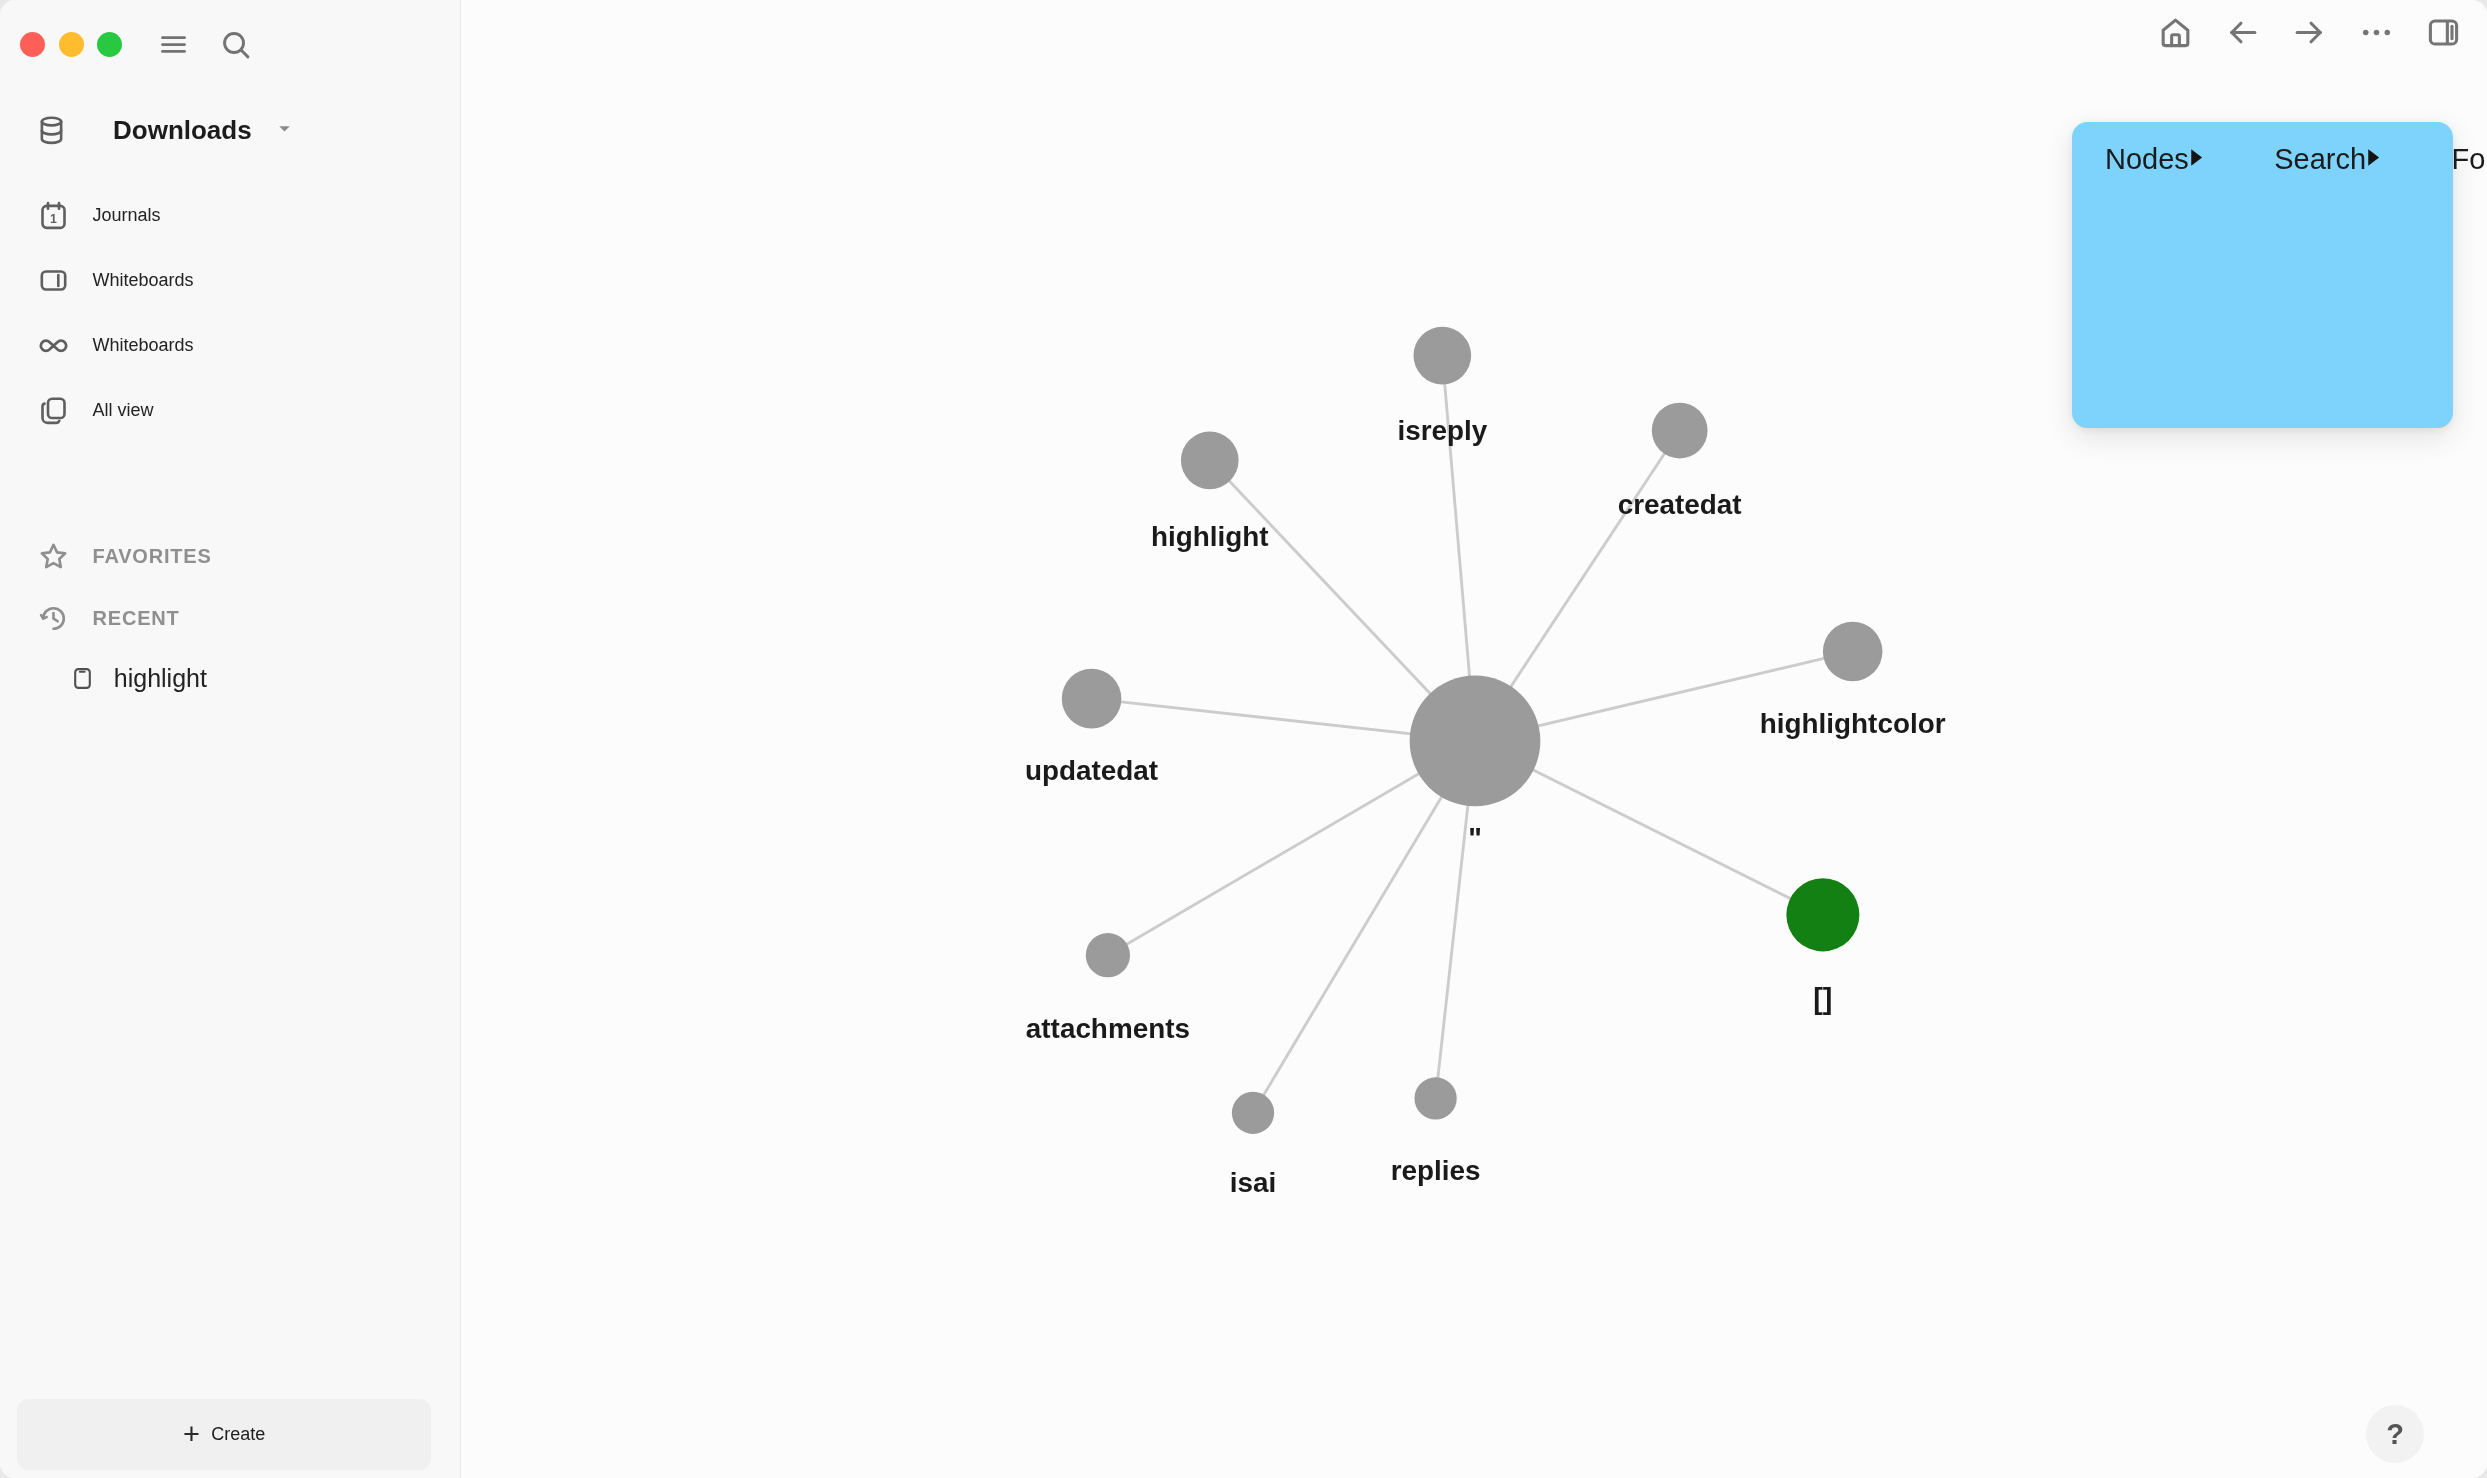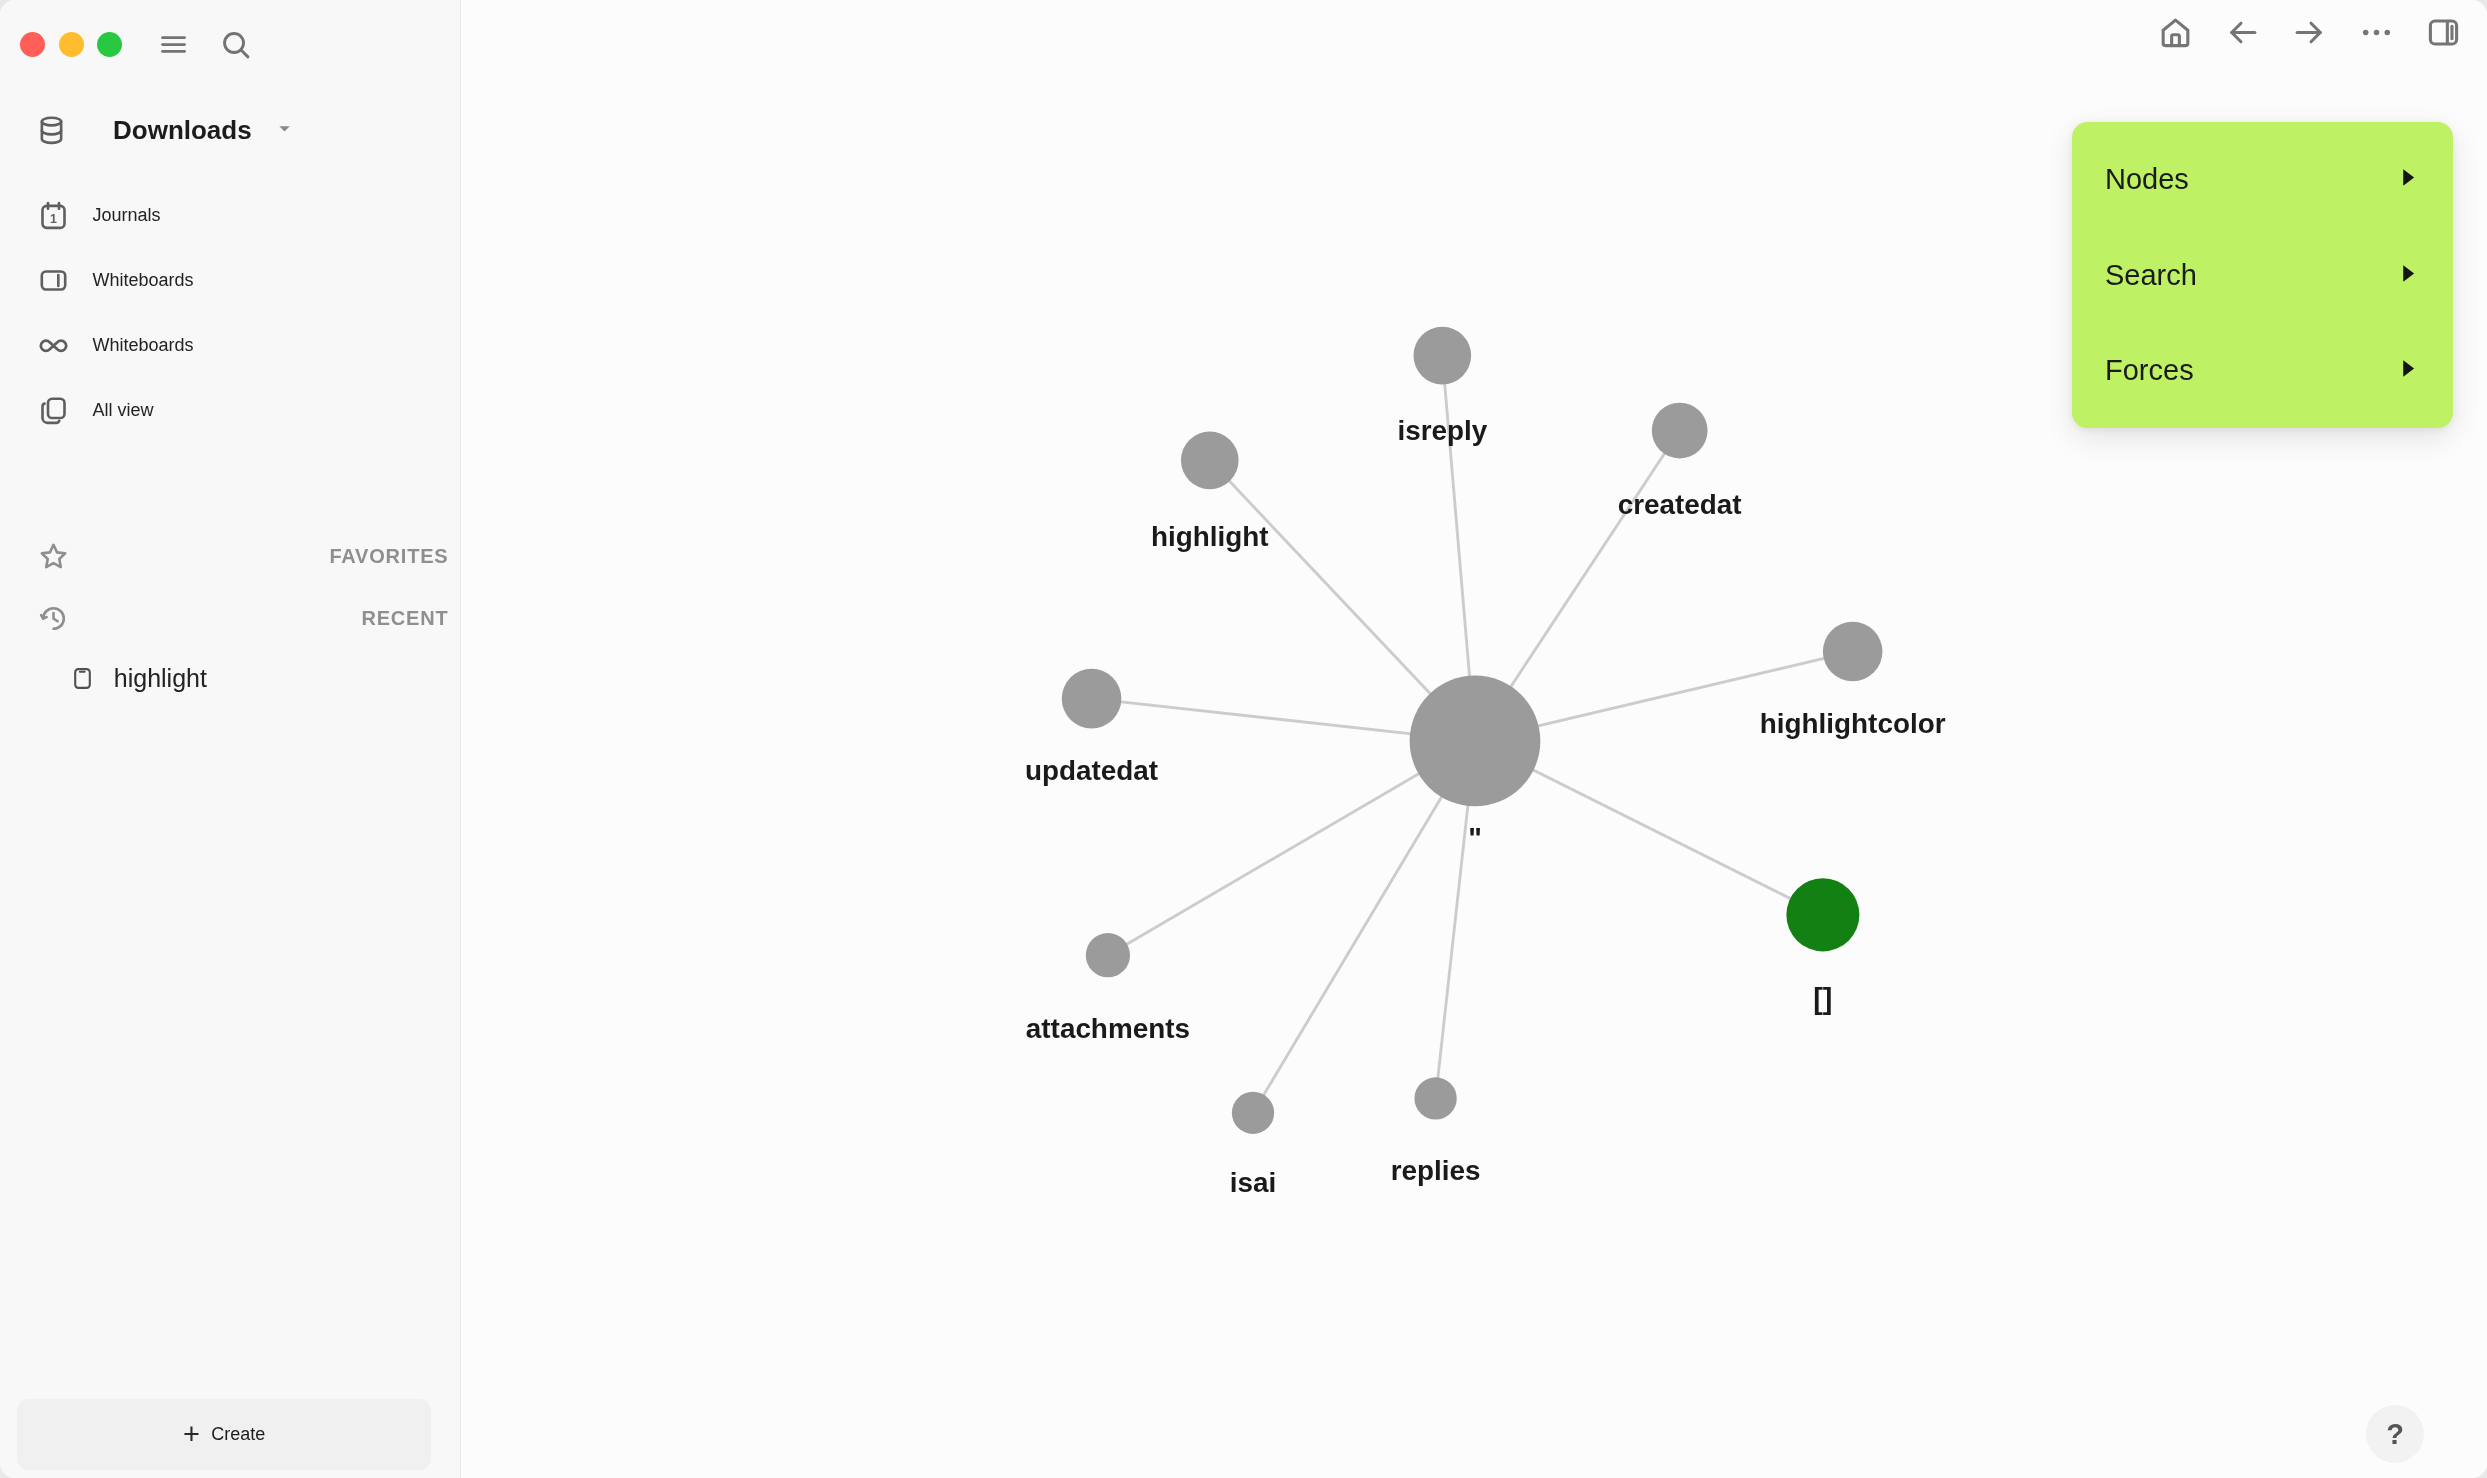--- a/index.html
+++ b/index.html
@@ -17,37 +17,37 @@
   .icn{display:inline-flex;align-items:center;justify-content:center;width:37px;height:37px;flex:none;}
   .icn svg{display:block;}
   .ws-row{position:absolute;top:104px;left:33px;right:19px;height:52px;display:flex;align-items:center;gap:19px;cursor:pointer;}
   .ws-name{font-size:26px;font-weight:700;color:#1c1c1c;margin-left:24px;}
   .ws-caret{margin-left:3.8px;}
   .nav{position:absolute;top:184px;left:11.5px;right:11.5px;}
   .nav-row{height:63px;margin-bottom:1.9px;display:flex;align-items:center;gap:21px;padding-left:23px;border-radius:11.5px;cursor:pointer;}
   .nav-row.selected{background:#ececec;}
   .nav-label{font-size:18px;font-weight:500;color:#232323;}
   .sections{position:absolute;top:525px;left:11.5px;right:11.5px;}
-  .sec-row{height:62px;display:flex;align-items:center;gap:21px;padding-left:23px;cursor:pointer;justify-content:space-between;}
+  .sec-row{height:62px;display:flex;align-items:center;gap:21px;padding-left:23px;cursor:pointer;}
   .sec-label{font-size:20px;font-weight:700;color:#8f8f8f;letter-spacing:0.8px;}
   .recent-item{position:absolute;top:650px;left:11.5px;right:11.5px;height:56px;display:flex;align-items:center;gap:17.3px;padding-left:56px;border-radius:11.5px;cursor:pointer;}
   .recent-label{font-size:25px;font-weight:400;color:#232323;}
   .create-btn{position:absolute;left:17.3px;right:29px;bottom:7.7px;height:71px;background:#f0f0f0;border-radius:11.5px;
               display:flex;align-items:center;justify-content:center;gap:11.5px;cursor:pointer;}
   .create-plus{font-size:29px;color:#2a2a2a;font-weight:400;line-height:1;}
   .create-label{font-size:18px;font-weight:500;color:#1d1d1d;}
   
   .main{position:absolute;left:463px;top:0;right:0;bottom:0;background:#fcfcfc;}
   .graph-svg{position:absolute;left:0;top:0;}
   .graph-svg text{font-family:"Liberation Sans",sans-serif;fill:#1a1a1a;text-anchor:middle;}
   .toolbar{position:absolute;top:13.5px;right:25px;display:flex;align-items:center;gap:29px;}
   .tool{width:38px;height:38px;display:flex;align-items:center;justify-content:center;cursor:pointer;border-radius:7.7px;}
   
-  .menu{position:absolute;left:2072px;top:122px;width:381px;height:306px;background:#bef264;border-radius:15.4px;
-        box-shadow:0 9.6px 29px rgba(0,0,0,0.10),0 1.9px 7.7px rgba(0,0,0,0.06);display:flex;flex-direction:column;justify-content:space-evenly;z-index:5;}
+  .menu{position:absolute;left:2072px;top:122px;width:381px;height:306px;background:#7dd3fc;border-radius:15.4px;
+        box-shadow:0 9.6px 29px rgba(0,0,0,0.10),0 1.9px 7.7px rgba(0,0,0,0.06);display:flex;flex-direction:row;justify-content:space-evenly;z-index:5;}
   .menu-item{height:75px;display:flex;align-items:center;justify-content:space-between;padding:0 37px 0 33px;cursor:pointer;}
   .menu-label{font-size:29px;font-weight:500;color:#1b1b1b;}
   
   .help-btn{position:absolute;left:2366px;top:1405px;width:58px;height:58px;border-radius:50%;background:#f2f2f2;
             display:flex;align-items:center;justify-content:center;cursor:pointer;}
   .help-q{font-size:29px;font-weight:700;color:#555;}
 </style>
 </head>
 <body>
 

